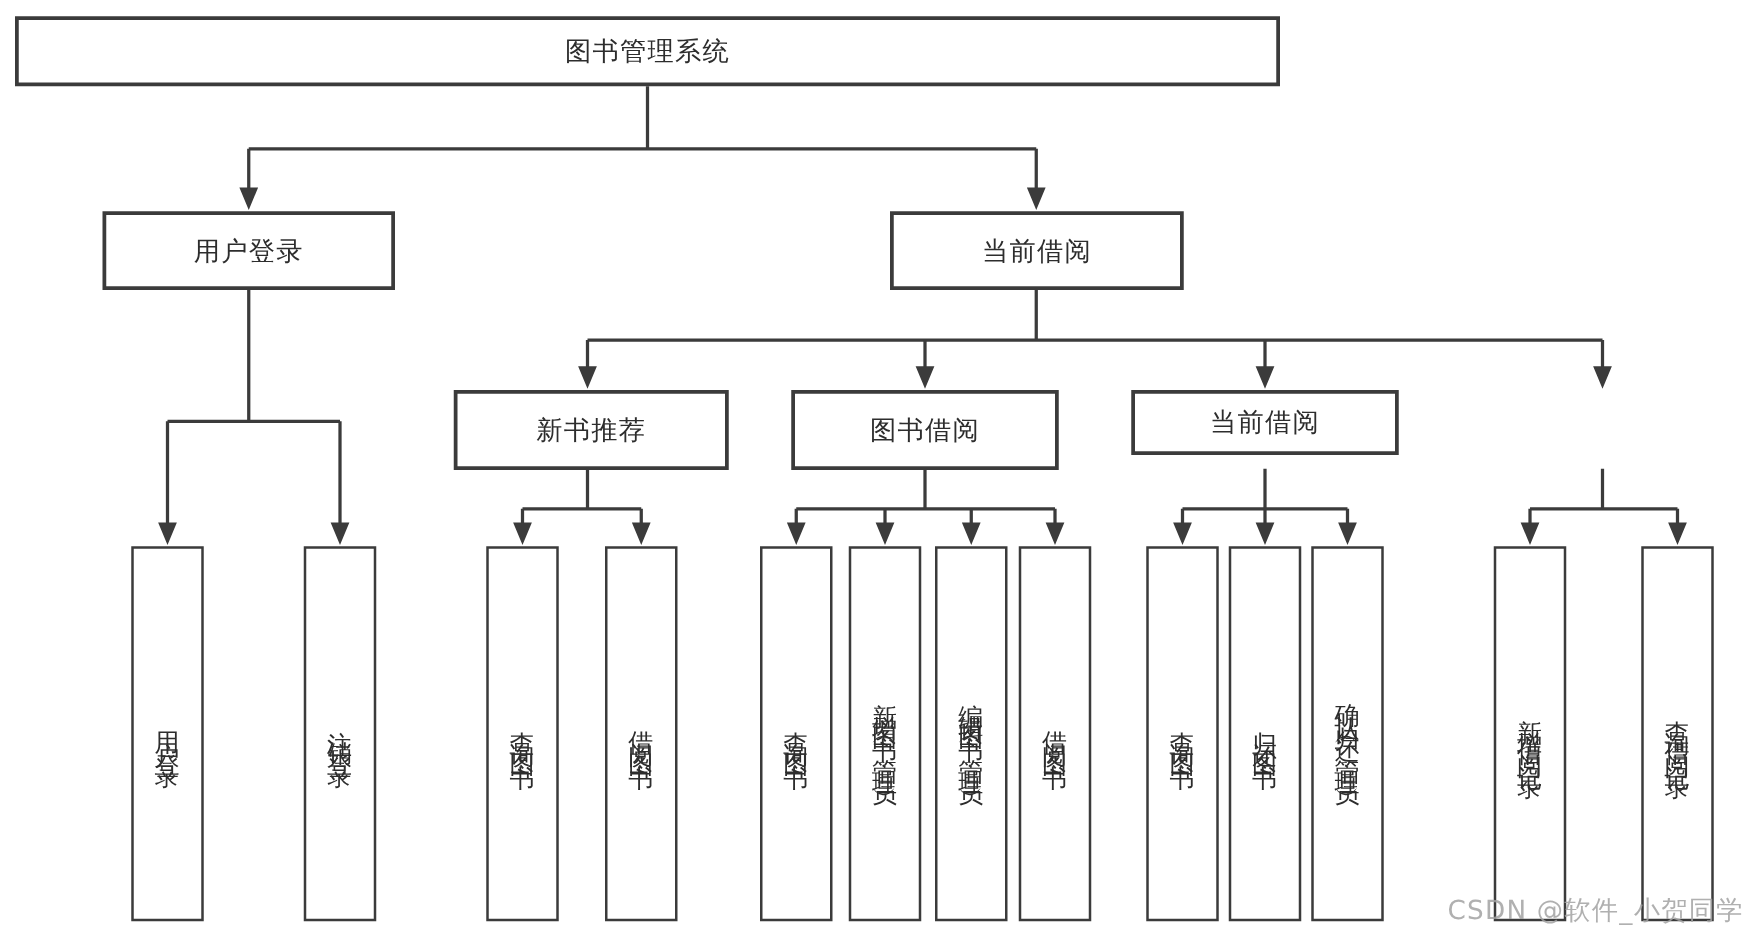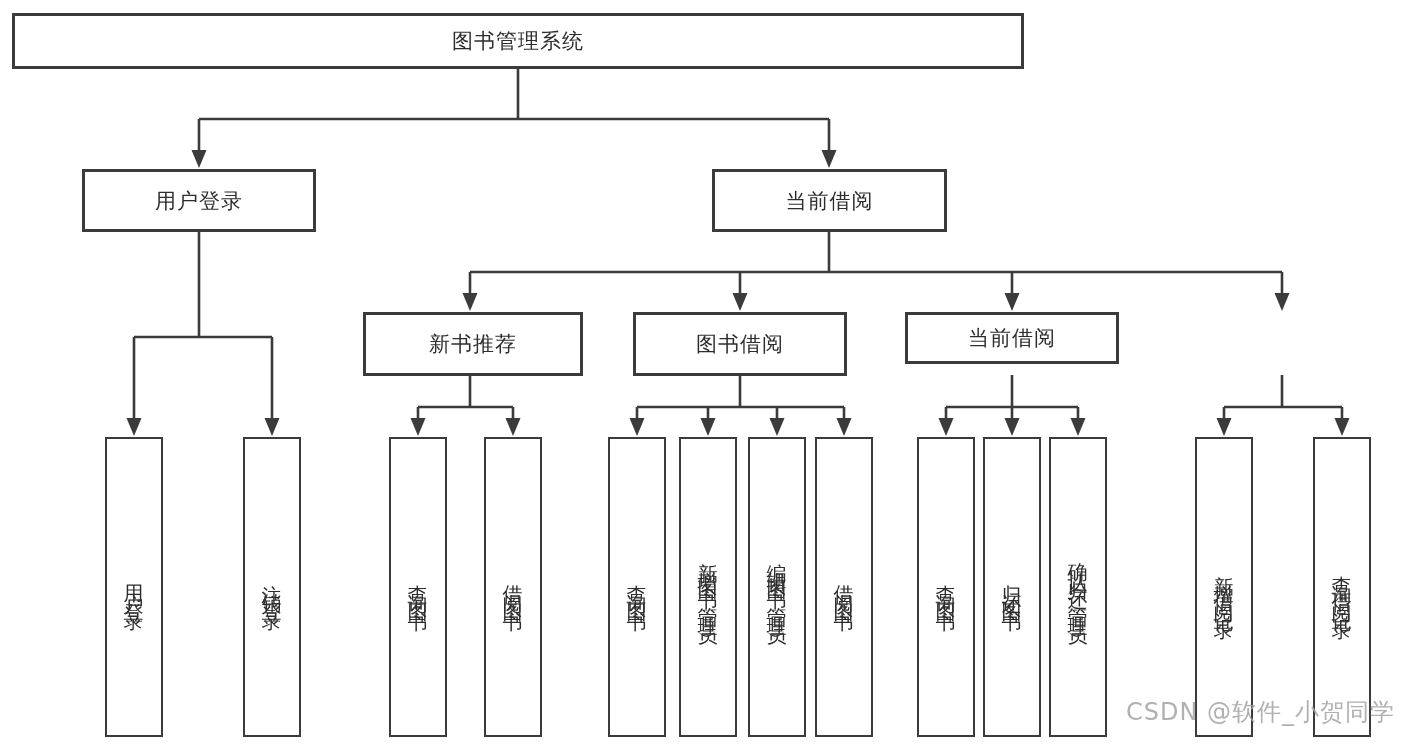--- a/index.html
+++ b/index.html
@@ -41,22 +41,22 @@
     display:flex;align-items:center;justify-content:center;
     writing-mode:vertical-rl;
     text-orientation:mixed;
     font-size:20px;
     letter-spacing:9px;
     line-height:1;
     color:var(--text);
   }
   .watermark{
     position:absolute;
-    right:10px;top:696px;
-    font-size:24px;
+    right:10px;top:714px;
+    font-size:21px;
     letter-spacing:1px;
     color:var(--watermark);
     opacity:.85;
     white-space:nowrap;
   }
 </style>
 </head>
 <body>
 
 <div class="stage">

